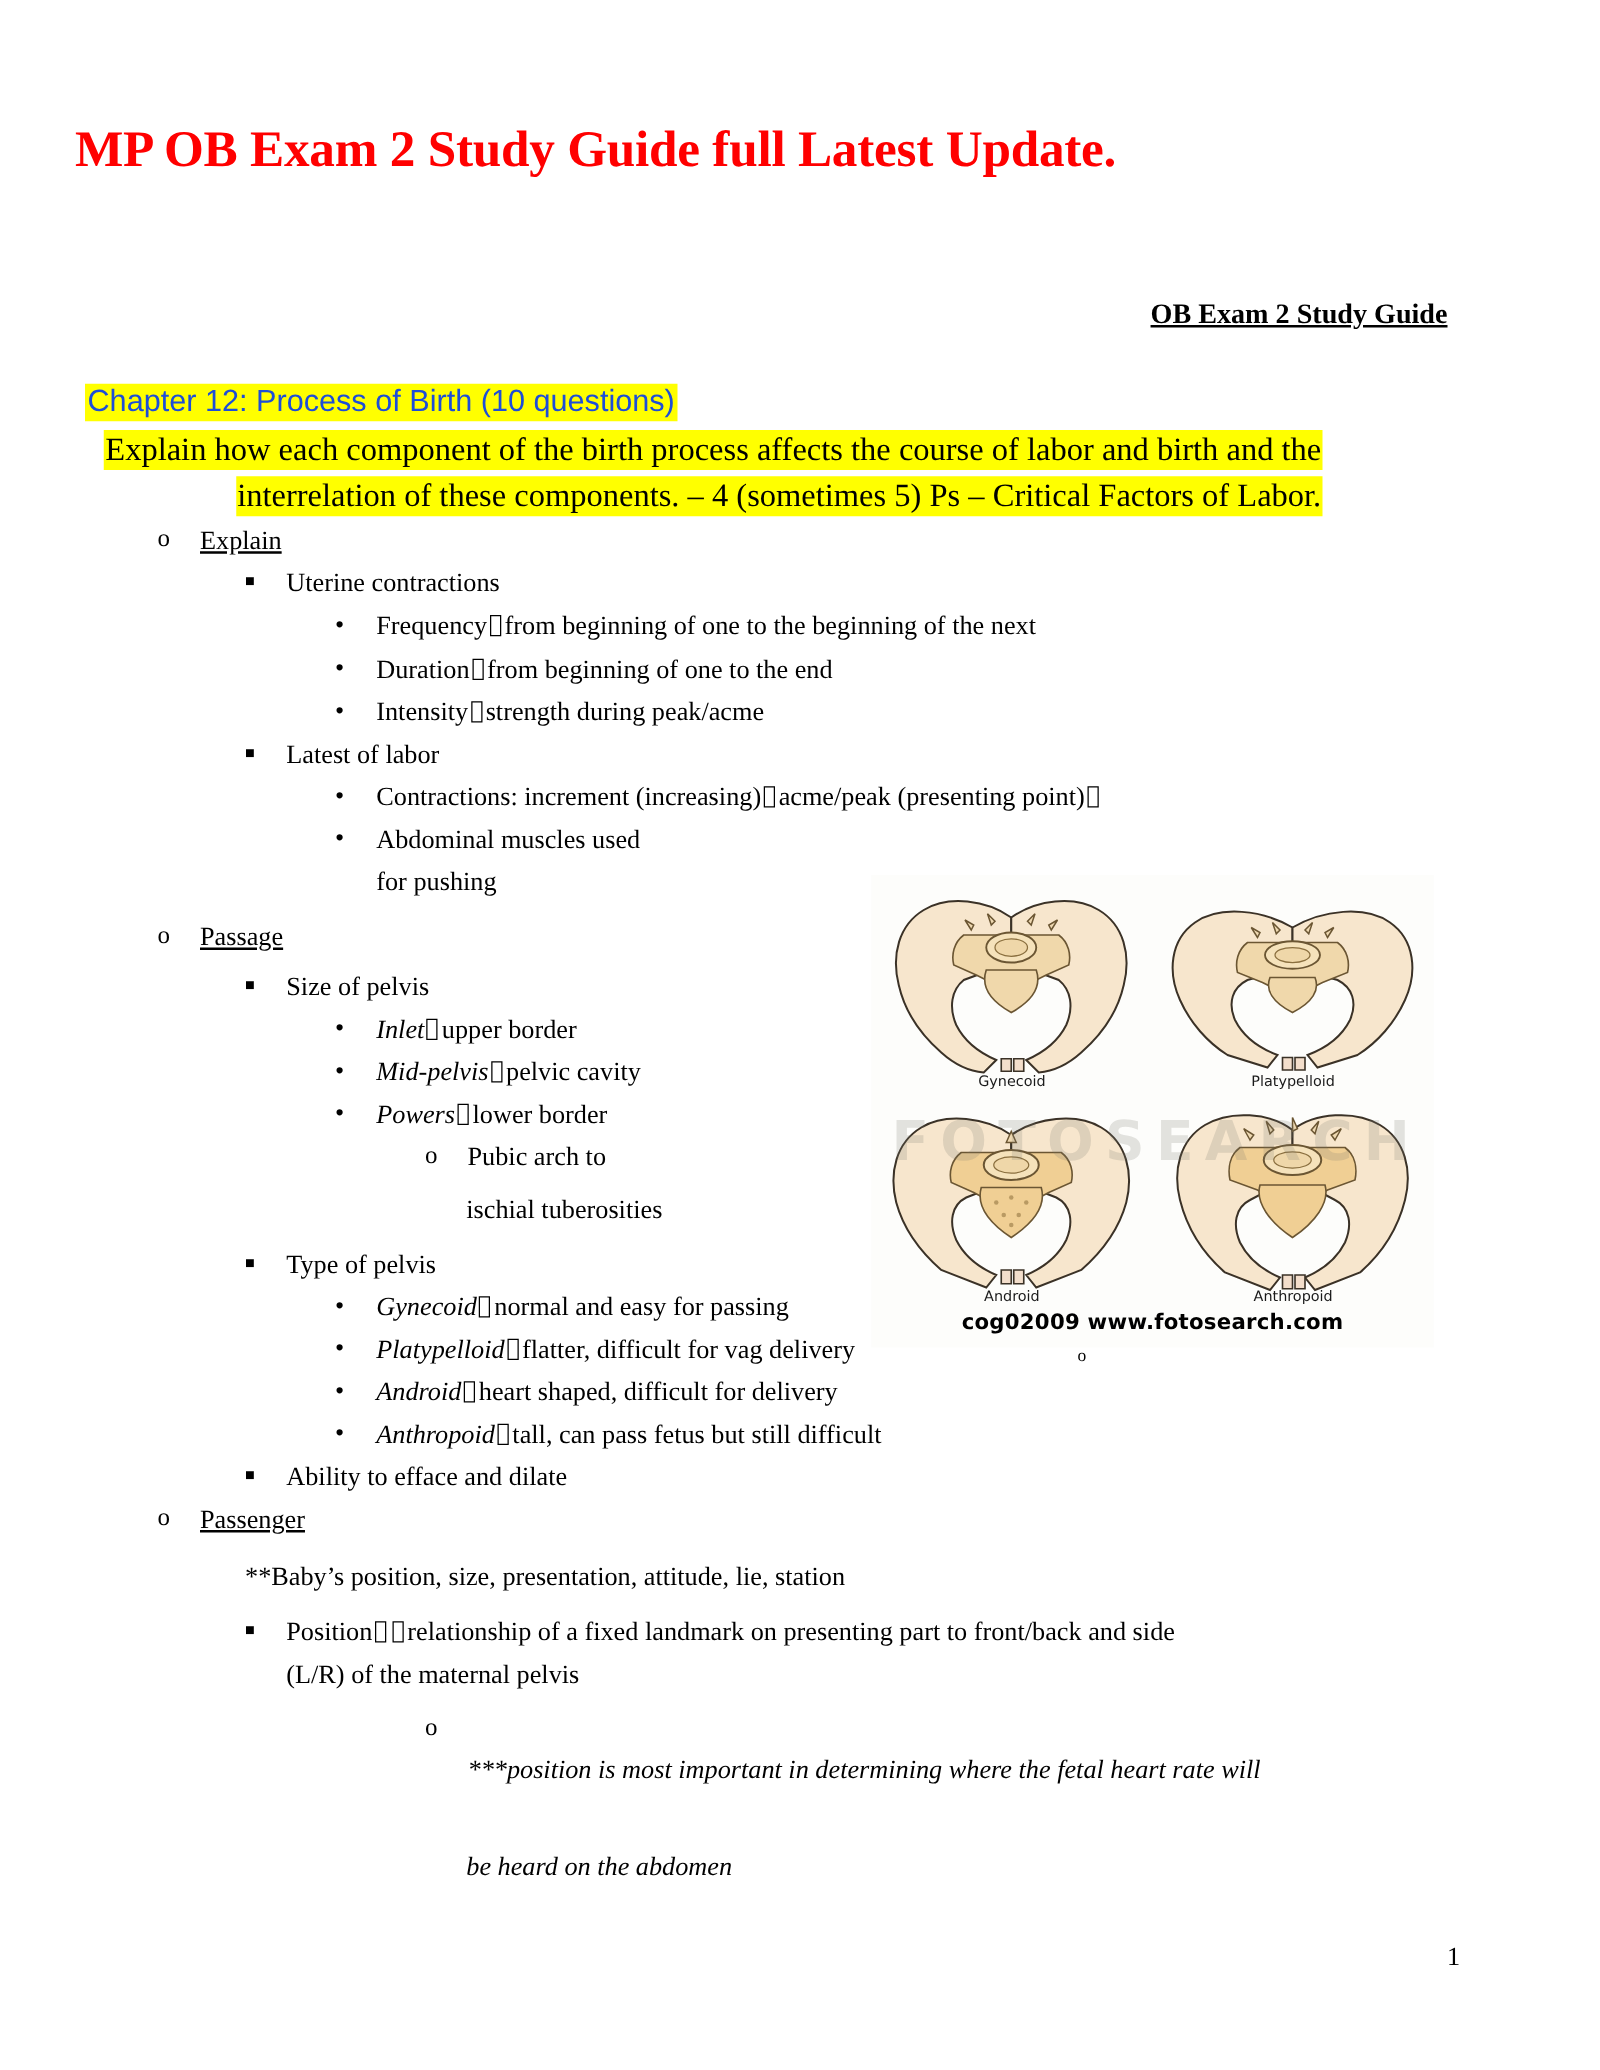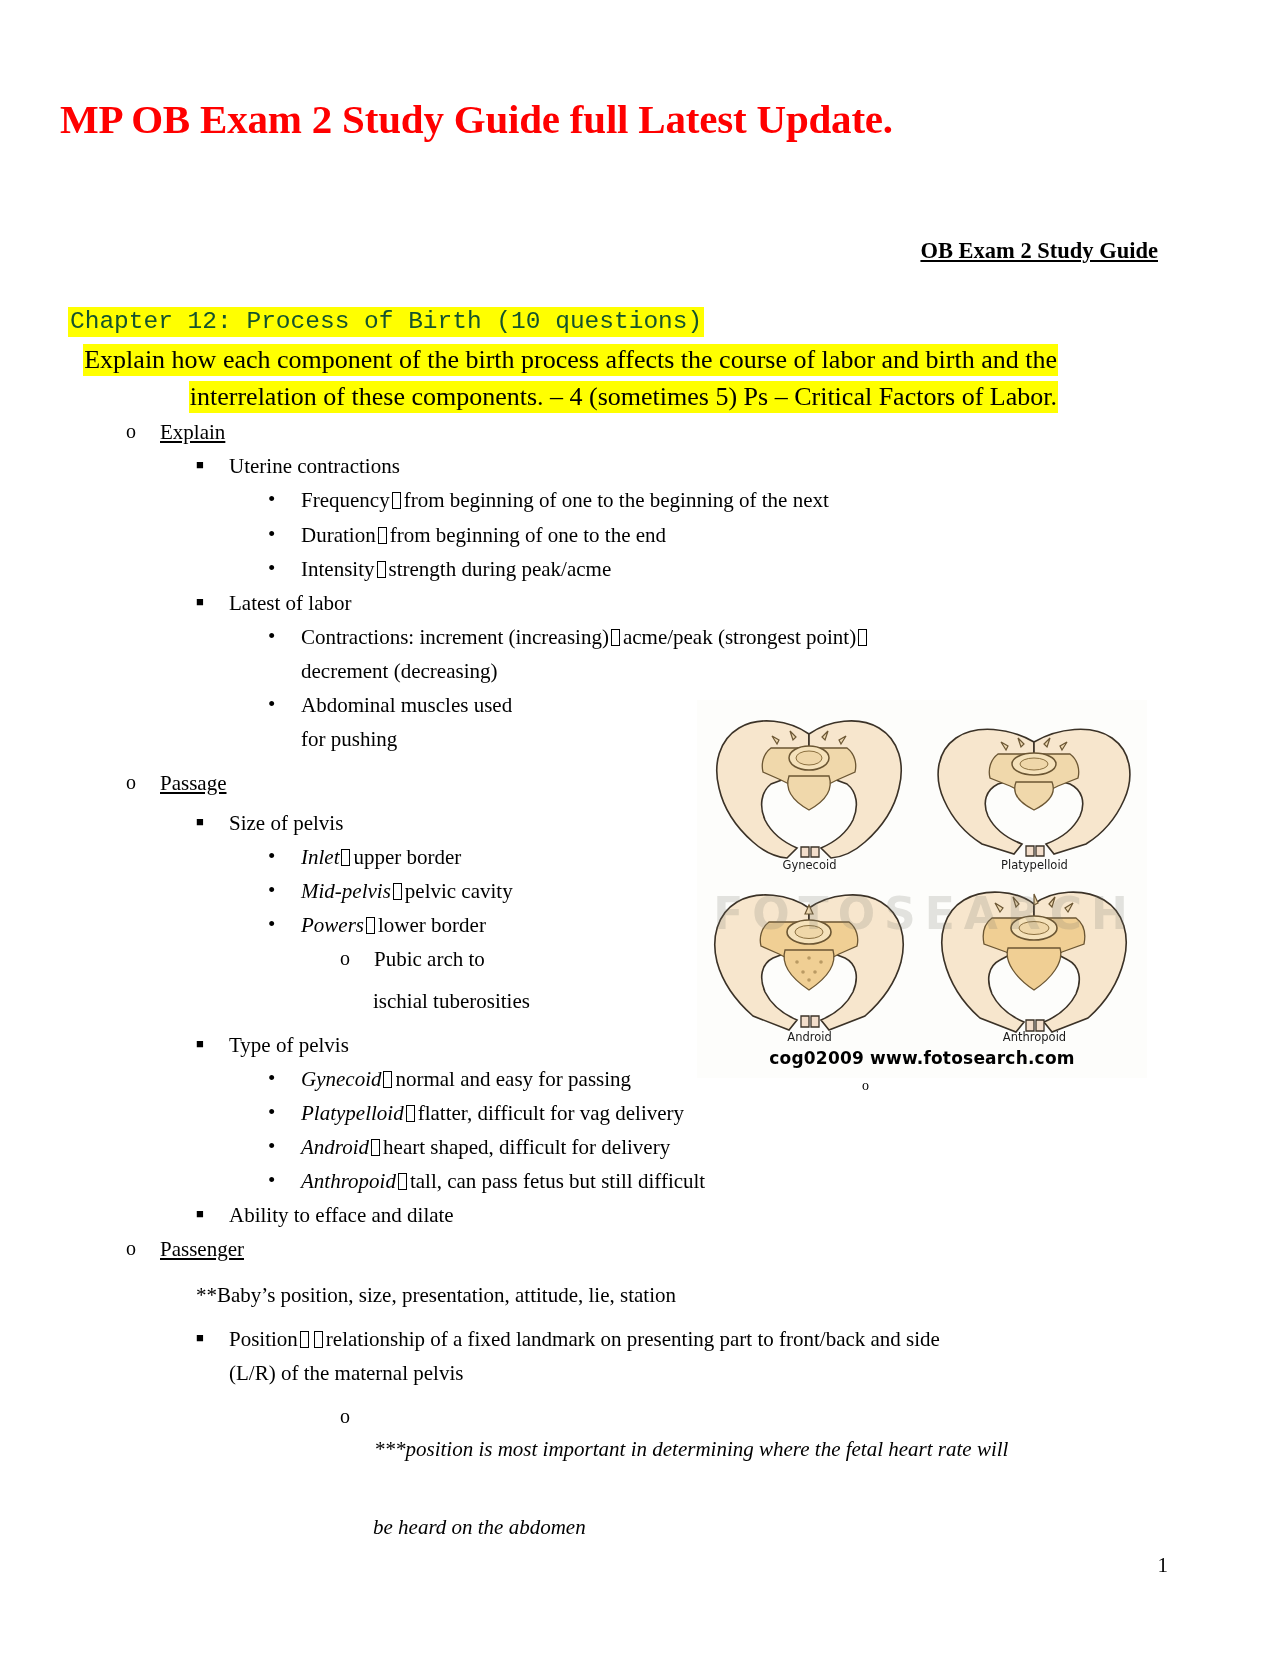--- a/index.html
+++ b/index.html
@@ -55,23 +55,23 @@
     width: 1075px;
   }
 
   .hl {
     background: #ffff00;
     box-decoration-break: clone;
     -webkit-box-decoration-break: clone;
   }
 
   .chapter-heading {
-    font-family: Liberation Mono, monospace;
+    font-family: Liberation Sans, sans-serif;
     font-size: 24.5px;
-    color: #14532d;
+    color: #1d4ed8;
     line-height: 1.33;
     margin: 0;
     display: block;
   }
   .chapter-heading .hl { padding: 1px 2px 2px 2px; }
 
   .chapter-sub {
     font-size: 26px;
     line-height: 1.44;
     margin: 2px 0 0 0;
@@ -361,24 +361,21 @@
       <li class="item ind-sq1">
         <div class="row">
           <span class="bullet square">■</span>
           <span class="txt">Latest of labor</span>
         </div>
       </li>
 
       <li class="item ind-dot1">
         <div class="row">
           <span class="bullet dot">•</span>
-          <span class="txt"><span>Contractions: increment (increasing)</span><span class="tofu"></span><span>acme/peak (strongest point)</span><span class="tofu"></span></span>
-        </div>
-        <div class="row cont">
-          <span class="txt">decrement (decreasing)</span>
+          <span class="txt"><span>Contractions: increment (increasing)</span><span class="tofu"></span><span>acme/peak (presenting point)</span><span class="tofu"></span></span>
         </div>
       </li>
 
       <li class="item ind-dot1">
         <div class="row">
           <span class="bullet dot">•</span>
           <span class="txt">Abdominal muscles used</span>
         </div>
         <div class="row cont">
           <span class="txt">for pushing</span>

